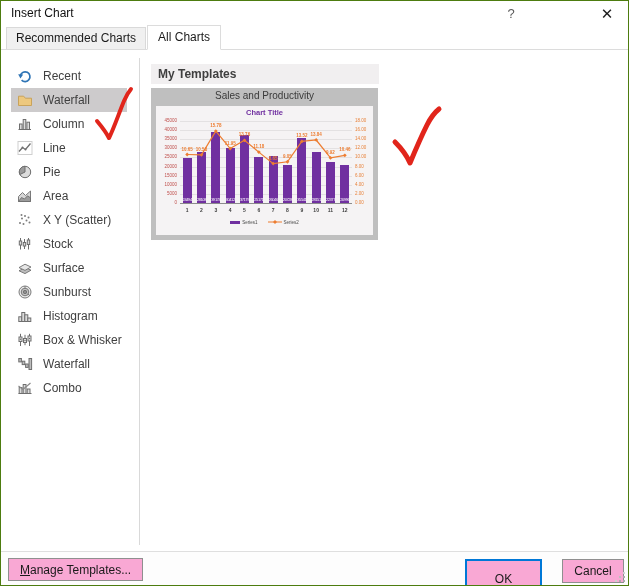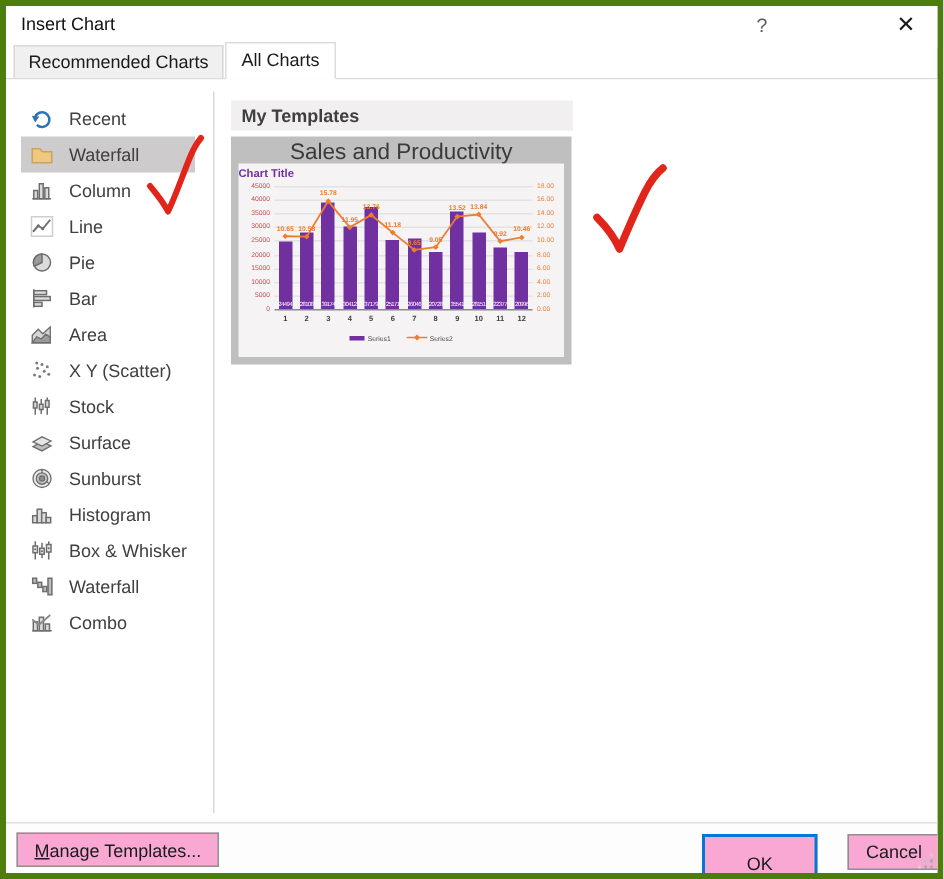--- a/index.html
+++ b/index.html
@@ -1,20 +1,20 @@
 <!DOCTYPE html>
 <html><head>
 <meta charset="utf-8">
 <style>
   * { box-sizing: border-box; }
   html,body { margin:0; padding:0; background:#fff; }
   body { font-family:"Liberation Sans", sans-serif; }
 
   .dialog { position:relative; width:629px; height:586px; background:#fff; overflow:hidden;
-            border:4px solid #4d7c0f; }
+            border:1px solid #4d7c0f; }
 
   
   .titlebar { position:absolute; left:0; top:0; width:100%; height:28px; background:#fff; }
   .dlg-title { position:absolute; left:10px; top:5px; font-size:12px; color:#101010; }
   .tb-btn { position:absolute; top:0; height:26px; line-height:26px; text-align:center; cursor:pointer; }
   .tb-help { right:104px; width:26px; font-size:13px; color:#5A5A5A; }
   .tb-close { right:6px; width:30px; font-size:15px; color:#1a1a1a; font-weight:400; }
 
   
   .tabstrip { position:absolute; left:0; top:27px; width:100%; height:22px;
@@ -32,21 +32,21 @@
              padding-left:5px; font-size:12px; color:#404040; cursor:pointer; }
   .sb-item.selected { background:#CDCBCC; }
   .sb-item .icon { width:18px; height:16px; margin-right:9px; display:flex;
                    align-items:center; justify-content:center; flex:0 0 18px; }
   .sb-label { white-space:nowrap; }
 
   .main { position:absolute; left:150px; top:14px; }
   .section-header { width:228px; height:20px; background:#F1EFF0; font-weight:bold;
                     font-size:12px; color:#3F3F3F; padding:3px 0 0 7px; margin-bottom:4px; }
   .template-tile { width:227px; background:#BFBFBF; padding:0 5px 5px 5px; cursor:pointer; }
-  .tile-title { height:18px; text-align:center; font-size:15px; color:#3A3A3A; padding-top:2px;
+  .tile-title { height:18px; text-align:center; font-size:10px; color:#3A3A3A; padding-top:2px;
                 white-space:nowrap; }
   .tile-chart { position:relative; width:217px; height:129px; background:#F5F3F4; overflow:hidden; }
 
   
   .footer { position:absolute; left:0; bottom:0; width:100%; height:34px; background:#FDFDFD;
             border-top:1px solid #DFDFDF; }
   .btn { font-family:"Liberation Sans", sans-serif; font-size:12px; color:#1a1a1a;
          background:#f9a8d4; border:1px solid #8F8F8F; cursor:pointer; }
   .btn.manage { position:absolute; left:7px; top:6px; height:23px; padding:0 11px; }
   .btn.ok { position:absolute; left:464px; top:7px; width:77px; height:40px; border:2px solid #0078D7; }
@@ -133,31 +133,20 @@
             <svg width="16" height="16" viewBox="0 0 16 16">
               <circle cx="8" cy="8" r="5.7" fill="#DCDCDC" stroke="#6E6E6E"></circle>
               <path d="M8 8 L8 2.3 A5.7 5.7 0 0 0 2.9 10.5 Z" fill="#9B9B9B" stroke="#6E6E6E"></path>
             </svg>
           </span>
           <span class="sb-label">Pie</span>
         </div>
         <div class="sb-item">
           <span class="icon">
             <svg width="16" height="16" viewBox="0 0 16 16">
-              <rect x="2.5" y="2.8" width="8.5" height="2.6" fill="#DCDCDC" stroke="#6E6E6E"></rect>
-              <rect x="2.5" y="6.7" width="11" height="2.6" fill="#DCDCDC" stroke="#6E6E6E"></rect>
-              <rect x="2.5" y="10.6" width="5.5" height="2.6" fill="#DCDCDC" stroke="#6E6E6E"></rect>
-              <line x1="2.5" y1="1.8" x2="2.5" y2="14" stroke="#6E6E6E"></line>
-            </svg>
-          </span>
-          <span class="sb-label">Bar</span>
-        </div>
-        <div class="sb-item">
-          <span class="icon">
-            <svg width="16" height="16" viewBox="0 0 16 16">
               <path d="M1.5 13.5 L1.5 8.5 L5.5 4.5 L8.5 7.5 L13.5 3 L13.5 13.5 Z" fill="#D6D6D6" stroke="#6E6E6E" stroke-width="0.9"></path>
               <path d="M1.5 13.5 L4.5 9.5 L7.5 11 L10.5 7.8 L13.5 9.8 L13.5 13.5 Z" fill="#9B9B9B" stroke="#6E6E6E" stroke-width="0.9"></path>
             </svg>
           </span>
           <span class="sb-label">Area</span>
         </div>
         <div class="sb-item">
           <span class="icon">
             <svg width="16" height="16" viewBox="0 0 16 16">
               <g fill="#7D7D7D">
@@ -275,21 +264,21 @@
           <span class="sb-label">Combo</span>
         </div>
       </div>
     <div class="vsep"></div>
 
     <div class="main">
       <div class="section-header">My Templates</div>
       <div class="template-tile">
         <div class="tile-title">Sales and Productivity</div>
         <div class="tile-chart" id="chart-canvas">
-            <div class="abs " style="left: 0px; right: 0px; top: 2px; font-size: 7.5px; font-weight: bold; color: rgb(112, 48, 160);">Chart Title</div>
+            <div class="abs " style="left: 0px; right: 0px; top: 2px; text-align: center; font-size: 7.5px; font-weight: bold; color: rgb(112, 48, 160);">Chart Title</div>
             <div class="abs " style="left: 24px; top: 15px; width: 172px; height: 1px; background: rgb(227, 225, 226);"></div>
             <div class="abs tick" style="left: 0px; top: 12px; width: 21px; text-align: right; color: rgb(192, 80, 77);">45000</div>
             <div class="abs tick" style="left: 199px; top: 12px; color: rgb(232, 130, 58);">18.00</div>
             <div class="abs " style="left: 24px; top: 24.1px; width: 172px; height: 1px; background: rgb(227, 225, 226);"></div>
             <div class="abs tick" style="left: 0px; top: 21.1px; width: 21px; text-align: right; color: rgb(192, 80, 77);">40000</div>
             <div class="abs tick" style="left: 199px; top: 21.1px; color: rgb(232, 130, 58);">16.00</div>
             <div class="abs " style="left: 24px; top: 33.2px; width: 172px; height: 1px; background: rgb(227, 225, 226);"></div>
             <div class="abs tick" style="left: 0px; top: 30.2px; width: 21px; text-align: right; color: rgb(192, 80, 77);">35000</div>
             <div class="abs tick" style="left: 199px; top: 30.2px; color: rgb(232, 130, 58);">14.00</div>
             <div class="abs " style="left: 24px; top: 42.3px; width: 172px; height: 1px; background: rgb(227, 225, 226);"></div>

